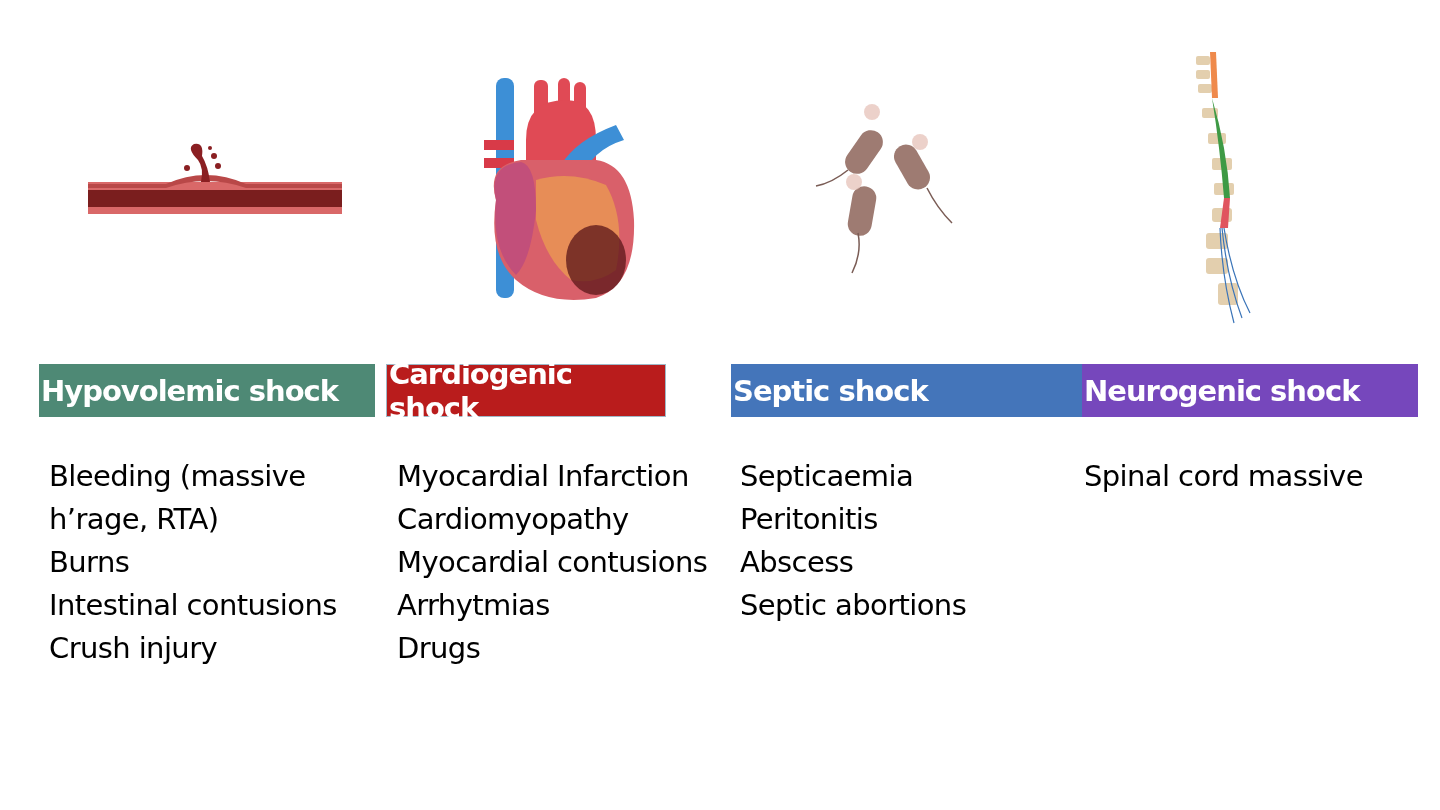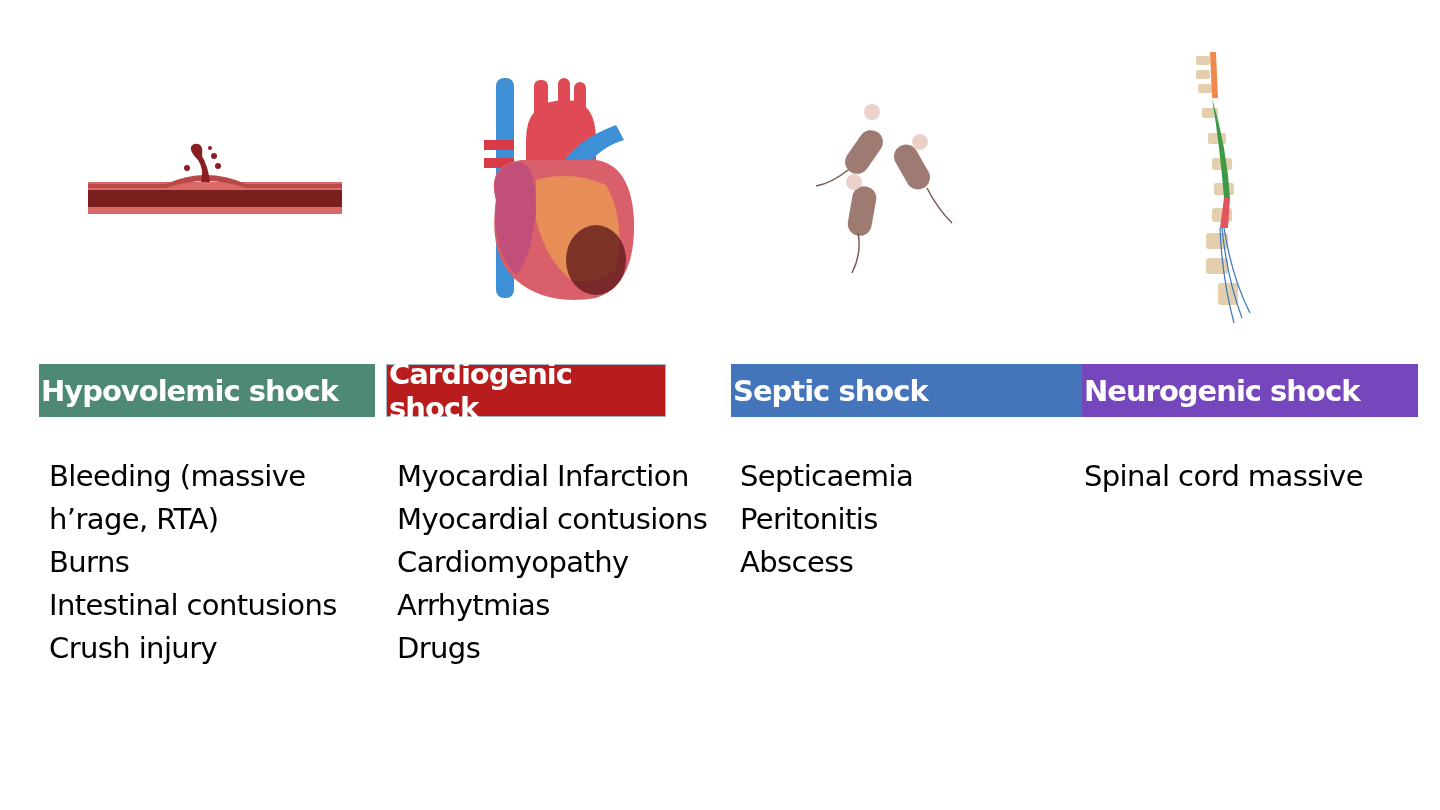--- a/index.html
+++ b/index.html
@@ -100,25 +100,26 @@
 </div>
 
 <ul class="list" style="left:49px;">
   <li class="wrap">Bleeding (massive h’rage, RTA)</li>
   <li>Burns</li>
   <li>Intestinal contusions</li>
   <li>Crush injury</li>
 </ul>
 <ul class="list" style="left:397px;">
   <li>Myocardial Infarction</li>
+  <li>Cardiomyopathy</li>
   <li>Myocardial contusions</li>
-  <li>Cardiomyopathy</li>
   <li>Arrhytmias</li>
   <li>Drugs</li>
 </ul>
 <ul class="list" style="left:740px;">
   <li>Septicaemia</li>
   <li>Peritonitis</li>
   <li>Abscess</li>
+  <li>Septic abortions</li>
 </ul>
 <ul class="list" style="left:1084px;">
   <li>Spinal cord massive</li>
 </ul>
 
 </body></html>

